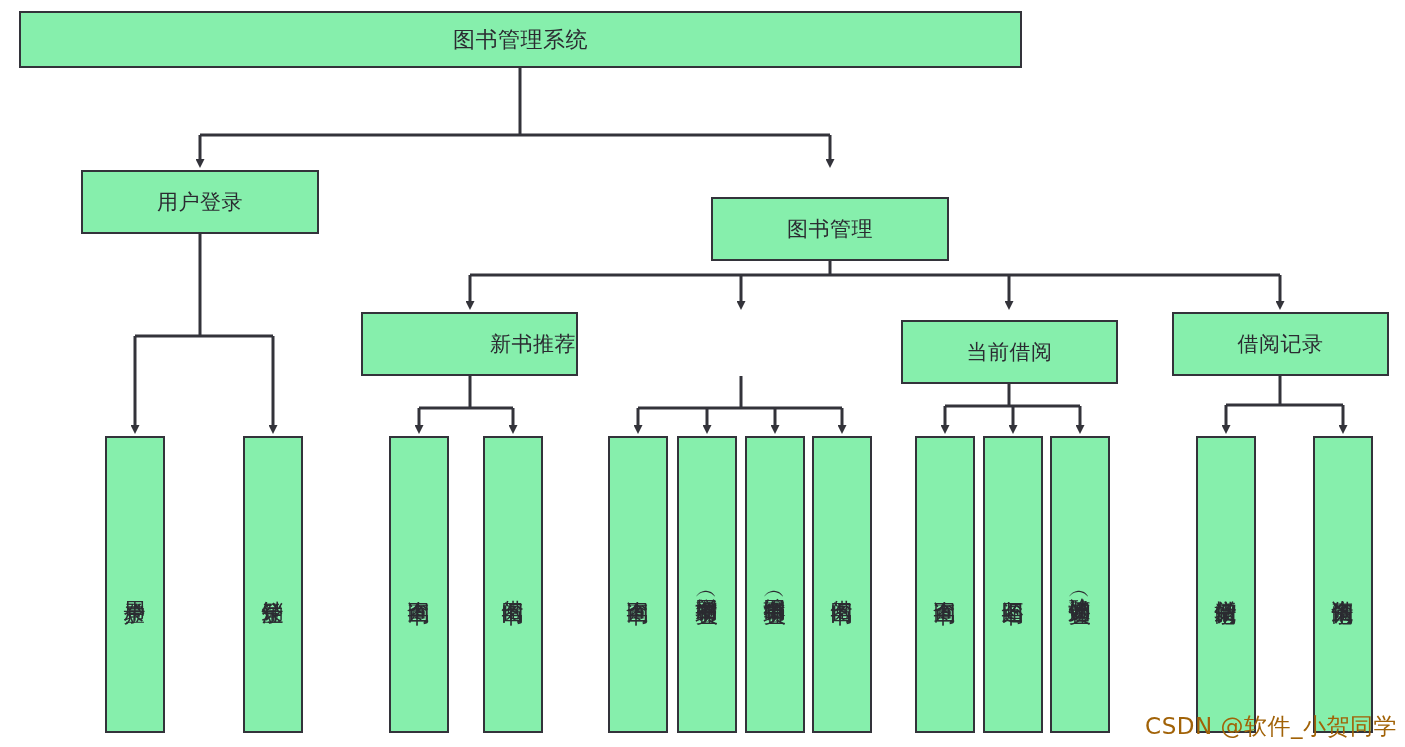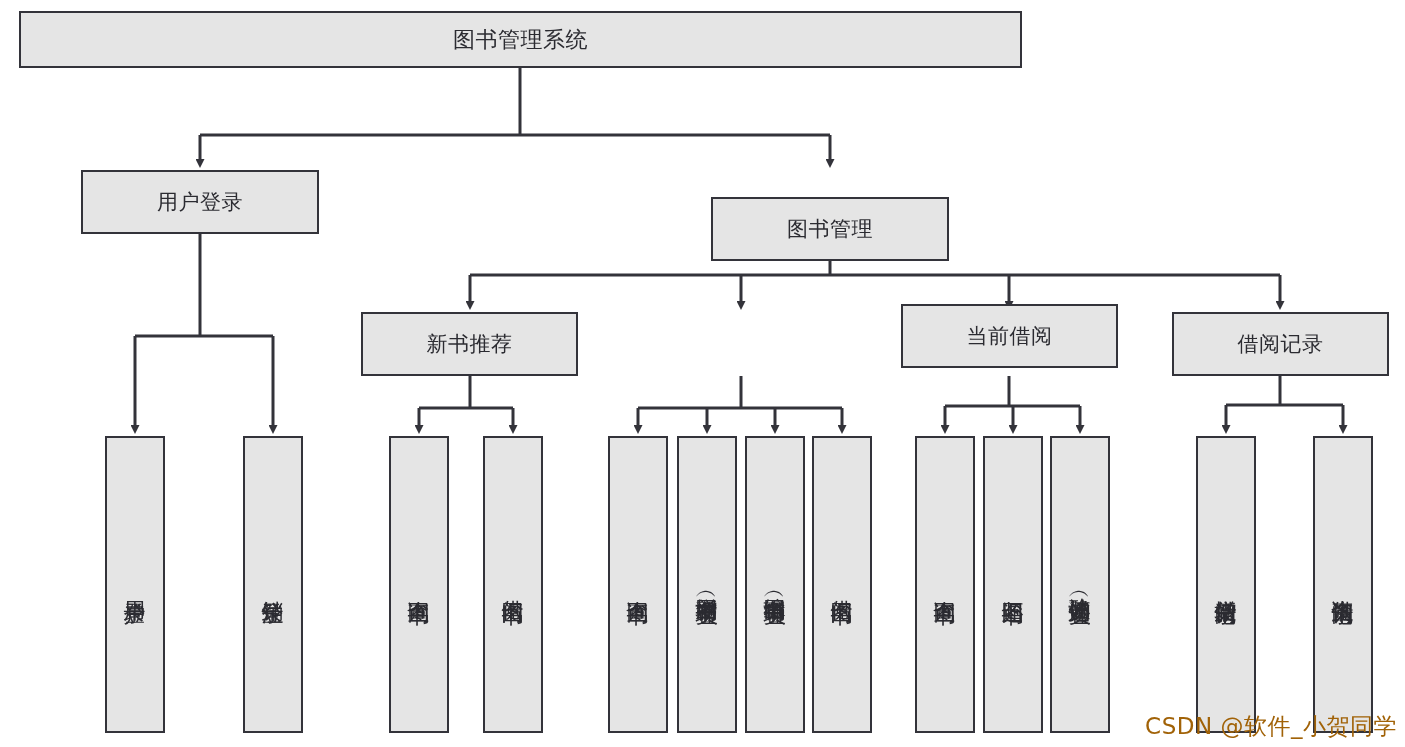--- a/index.html
+++ b/index.html
@@ -21,21 +21,21 @@
   #edge-layer {
     position: absolute;
     left: 0;
     top: 0;
     width: 1405px;
     height: 747px;
   }
   .node {
     position: absolute;
     box-sizing: border-box;
-    background: #e5e5e5;
+    background: #86efac;
     border: 2.5px solid #33333a;
     display: flex;
     align-items: center;
     justify-content: center;
     z-index: 2;
   }
   .node-label {
     color: #2b2b31;
     font-size: 21px;
     line-height: 1.18;
@@ -136,24 +136,24 @@
     <span class="node-label">图书管理系统</span>
   </div>
 
   <div class="node" style="left:81px; top:170px; width:238px; height:64px;">
     <span class="node-label">用户登录</span>
   </div>
   <div class="node" style="left:711px; top:169px; width:238px; height:64px;margin-top:28px;">
     <span class="node-label">图书管理</span>
   </div>
 
-  <div class="node" style="left:361px; top:312px; width:217px; height:64px;">
+  <div class="node" style="left:361px; top:312px; width:217px; height:64px;justify-content:flex-end;">
     <span class="node-label">新书推荐</span>
   </div>
-  <div class="node" style="left:901px; top:304px; width:217px; height:64px;">
+  <div class="node" style="left:901px; top:320px; width:217px; height:64px;">
     <span class="node-label">当前借阅</span>
   </div>
   <div class="node" style="left:1172px; top:312px; width:217px; height:64px;">
     <span class="node-label">借阅记录</span>
   </div>
 
   <div class="node leaf" style="left:105px; top:436px; width:60px; height:297px;">
     <span class="node-label">用户登录</span>
   </div>
   <div class="node leaf" style="left:243px; top:436px; width:60px; height:297px;">

